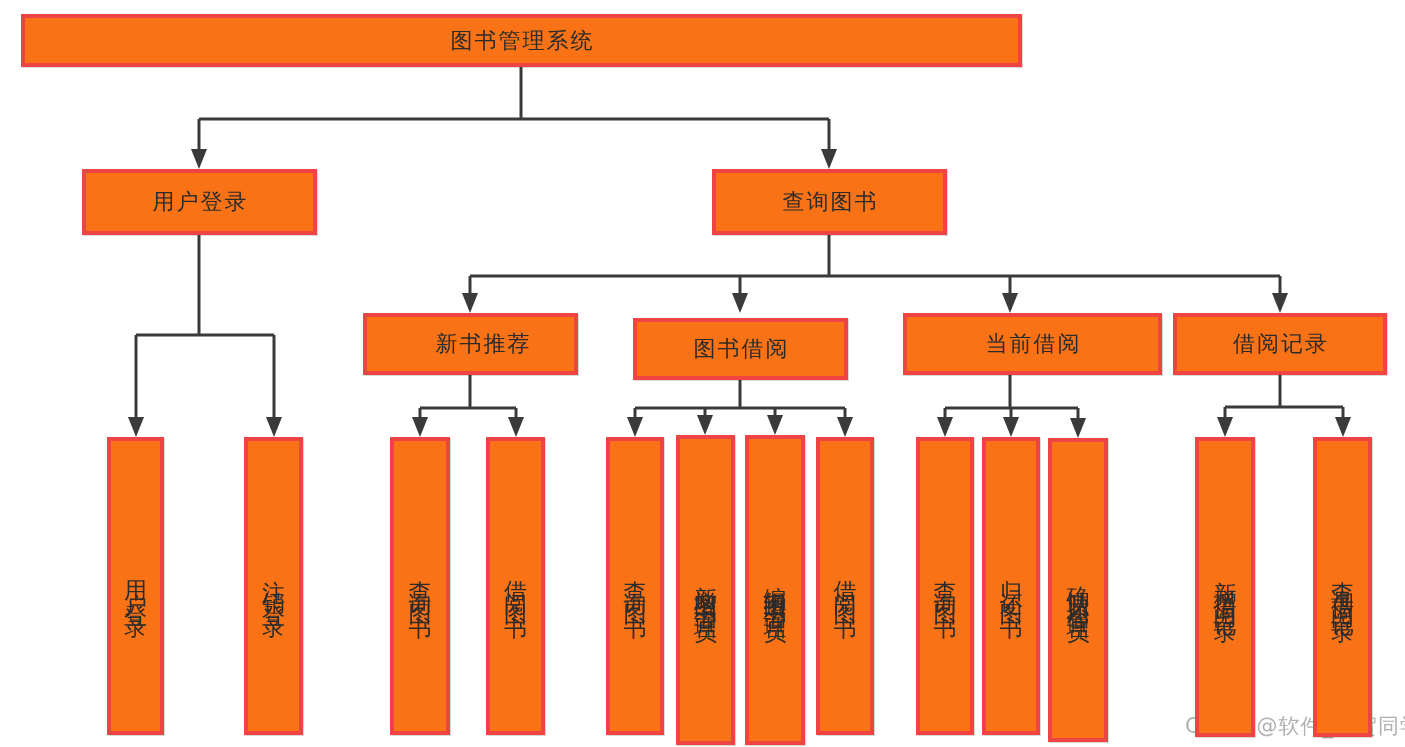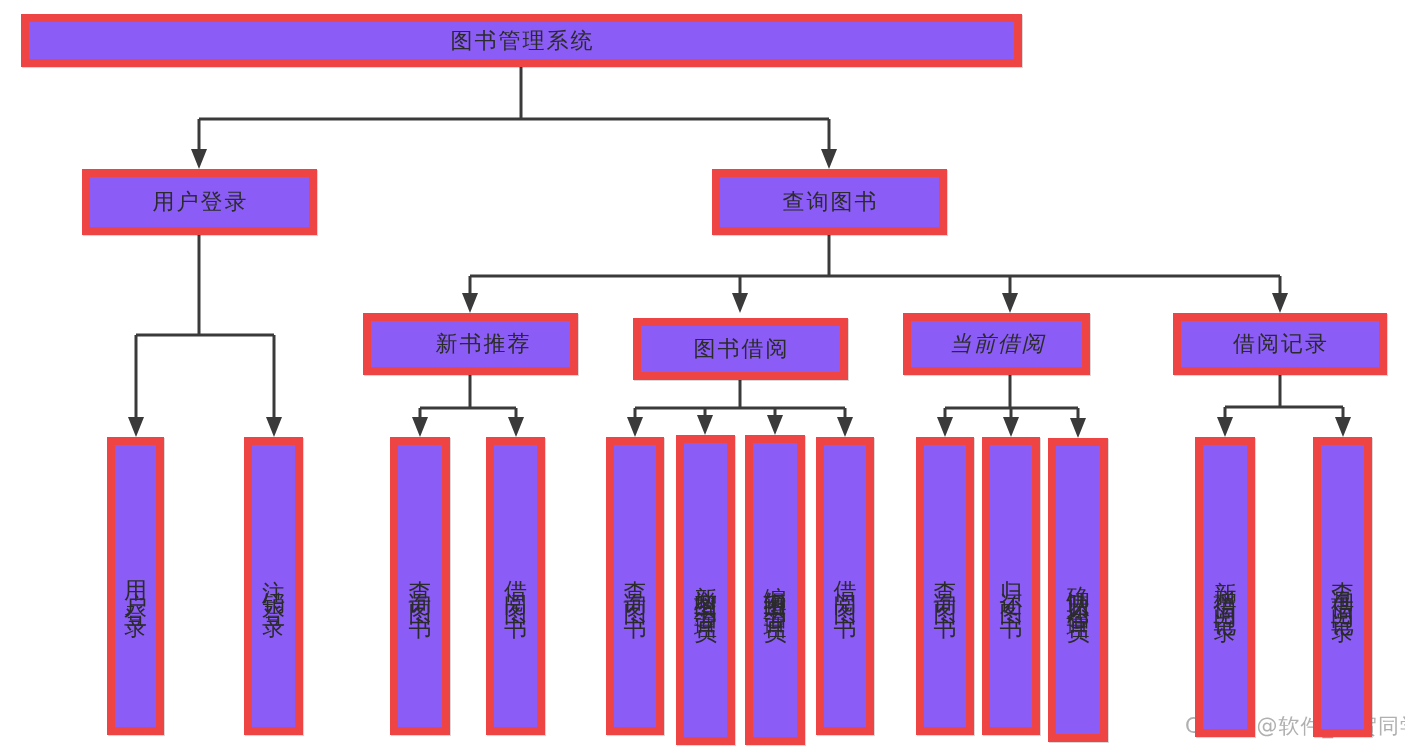--- a/index.html
+++ b/index.html
@@ -6,22 +6,22 @@
   #stage{
     position:relative;
     width:1405px;height:747px;
     background:#ffffff;
     font-family:"DejaVu Sans","Liberation Sans",sans-serif;
     overflow:hidden;
   }
   #connectors{position:absolute;left:0;top:0;}
   .node{
     position:absolute;
-    background:#8b5cf6;
-    border:8px solid #ef4444;
+    background:#f97316;
+    border:4px solid #ef4444;
     box-sizing:border-box;
     display:flex;align-items:center;justify-content:center;
     box-shadow:1px 1px 0 rgba(0,0,0,0.15);
   }
   .node .lbl{
     font-size:22px;
     color:#2b2b2b;
     letter-spacing:2px;
     white-space:nowrap;
     text-indent:2px;
@@ -113,21 +113,21 @@
     </div>
     <div class="node" style="left: 712px; top: 169px; width: 235px; height: 66px;">
       <span class="lbl ">查询图书</span>
     </div>
     <div class="node" style="left: 363px; top: 313px; width: 215px; height: 62px; padding-left: 24px;">
       <span class="lbl ">新书推荐</span>
     </div>
     <div class="node" style="left: 633px; top: 318px; width: 215px; height: 62px;">
       <span class="lbl ">图书借阅</span>
     </div>
-    <div class="node" style="left: 903px; top: 313px; width: 187px; height: 62px; font-style: italic;">
+    <div class="node" style="left: 903px; top: 313px; width: 259px; height: 62px;">
       <span class="lbl ">当前借阅</span>
     </div>
     <div class="node" style="left: 1173px; top: 313px; width: 214px; height: 62px;">
       <span class="lbl ">借阅记录</span>
     </div>
     <div class="node vertical" style="left: 107px; top: 437px; width: 57px; height: 298px;">
       <span class="lbl ls-lg">用户登录</span>
     </div>
     <div class="node vertical" style="left: 244px; top: 437px; width: 59px; height: 298px;">
       <span class="lbl ls-lg">注销登录</span>

